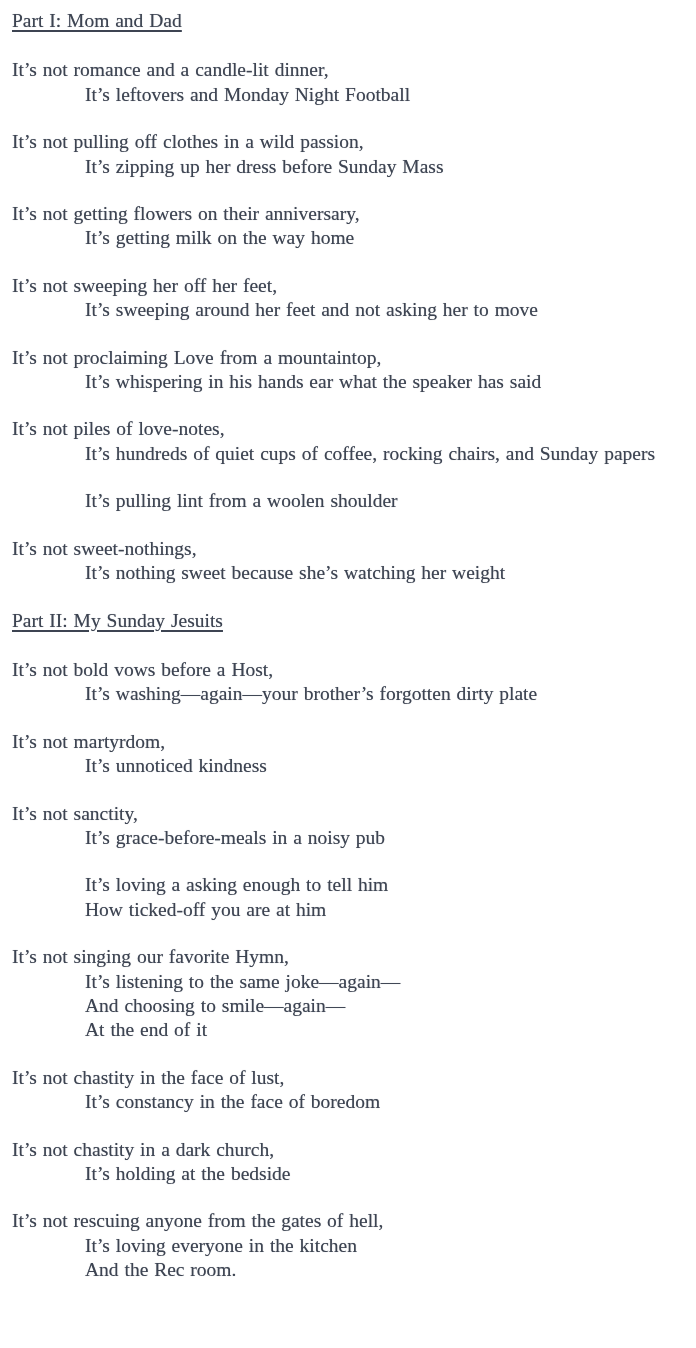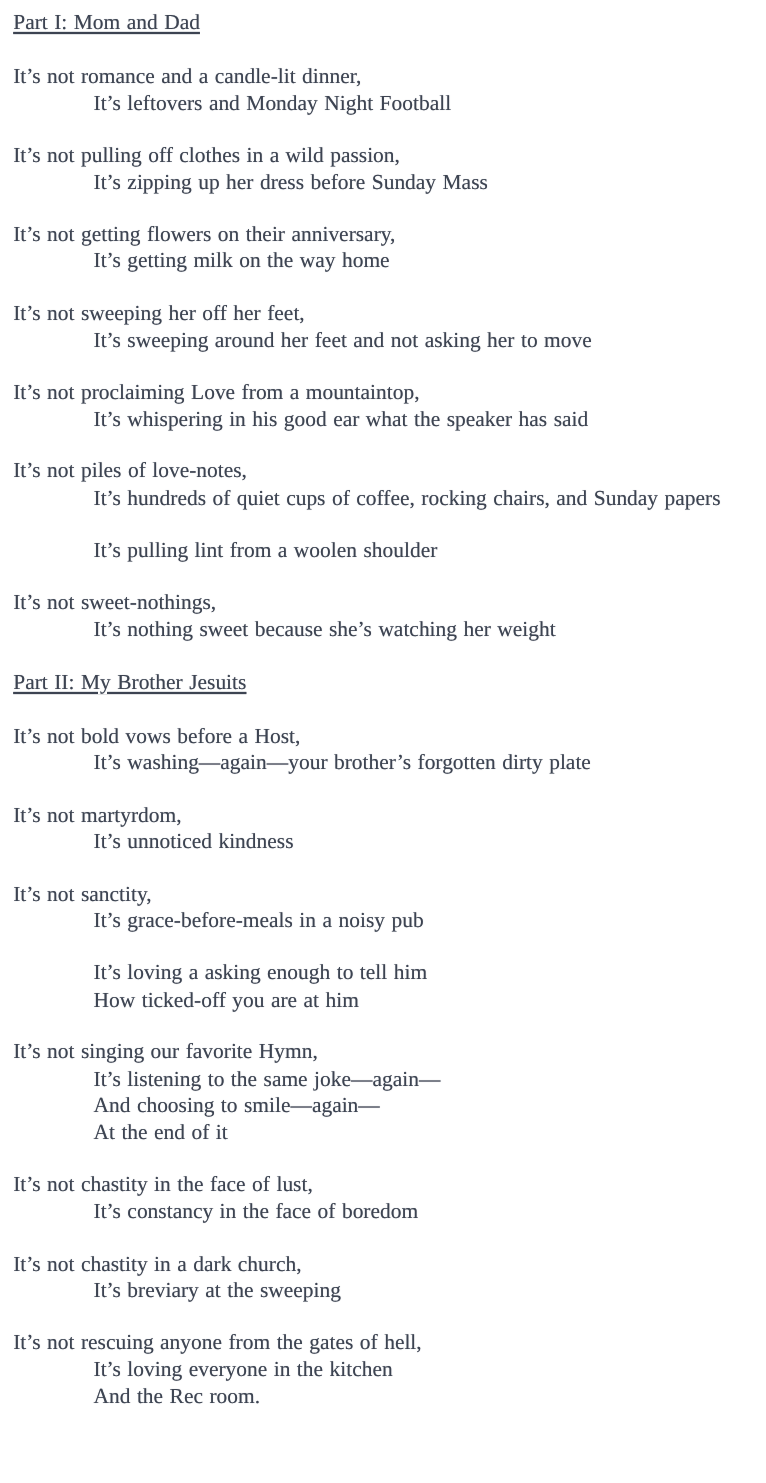--- a/index.html
+++ b/index.html
@@ -65,36 +65,36 @@
         <div class="stanza">
           <div class="poem-line">It’s not getting flowers on their anniversary,</div>
           <div class="poem-line indent">It’s getting milk on the way home</div>
         </div>
         <div class="stanza">
           <div class="poem-line">It’s not sweeping her off her feet,</div>
           <div class="poem-line indent">It’s sweeping around her feet and not asking her to move</div>
         </div>
         <div class="stanza">
           <div class="poem-line">It’s not proclaiming Love from a mountaintop,</div>
-          <div class="poem-line indent">It’s whispering in his good ear what the speaker has said</div>
+          <div class="poem-line indent">It’s whispering in his hands ear what the speaker has said</div>
         </div>
         <div class="stanza">
           <div class="poem-line">It’s not piles of love-notes,</div>
           <div class="poem-line indent">It’s hundreds of quiet cups of coffee, rocking chairs, and Sunday papers</div>
         </div>
         <div class="stanza">
           <div class="poem-line indent">It’s pulling lint from a woolen shoulder</div>
         </div>
         <div class="stanza">
           <div class="poem-line">It’s not sweet-nothings,</div>
           <div class="poem-line indent">It’s nothing sweet because she’s watching her weight</div>
         </div>
       </section>
       <section class="part">
-        <div class="part-heading">Part II: My Brother Jesuits</div>
+        <div class="part-heading">Part II: My Sunday Jesuits</div>
         <div class="stanza">
           <div class="poem-line">It’s not bold vows before a Host,</div>
           <div class="poem-line indent">It’s washing—again—your brother’s forgotten dirty plate</div>
         </div>
         <div class="stanza">
           <div class="poem-line">It’s not martyrdom,</div>
           <div class="poem-line indent">It’s unnoticed kindness</div>
         </div>
         <div class="stanza">
           <div class="poem-line">It’s not sanctity,</div>
@@ -109,21 +109,21 @@
           <div class="poem-line indent">It’s listening to the same joke—again—</div>
           <div class="poem-line indent">And choosing to smile—again—</div>
           <div class="poem-line indent">At the end of it</div>
         </div>
         <div class="stanza">
           <div class="poem-line">It’s not chastity in the face of lust,</div>
           <div class="poem-line indent">It’s constancy in the face of boredom</div>
         </div>
         <div class="stanza">
           <div class="poem-line">It’s not chastity in a dark church,</div>
-          <div class="poem-line indent">It’s breviary at the sweeping</div>
+          <div class="poem-line indent">It’s holding at the bedside</div>
         </div>
         <div class="stanza">
           <div class="poem-line">It’s not rescuing anyone from the gates of hell,</div>
           <div class="poem-line indent">It’s loving everyone in the kitchen</div>
           <div class="poem-line indent">And the Rec room.</div>
         </div>
       </section>
     </div>
 </main>
 

